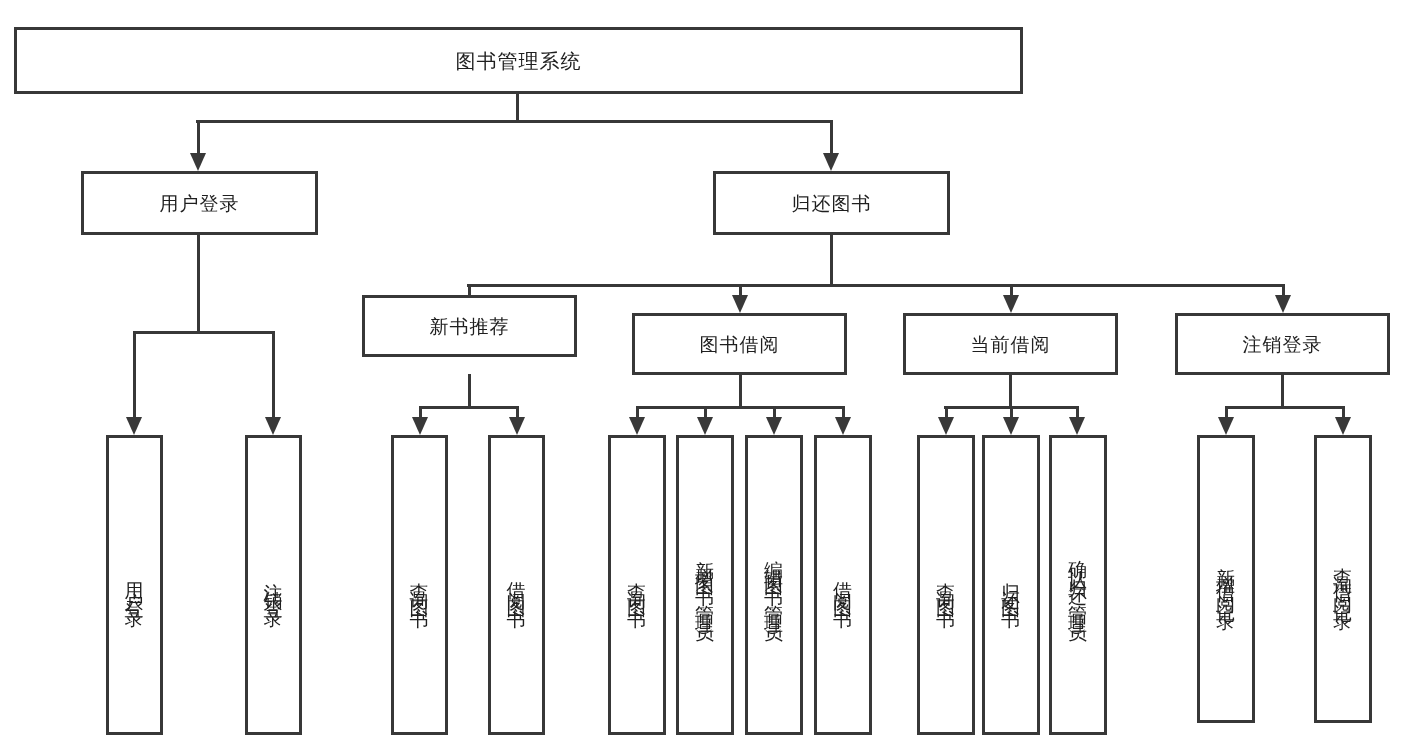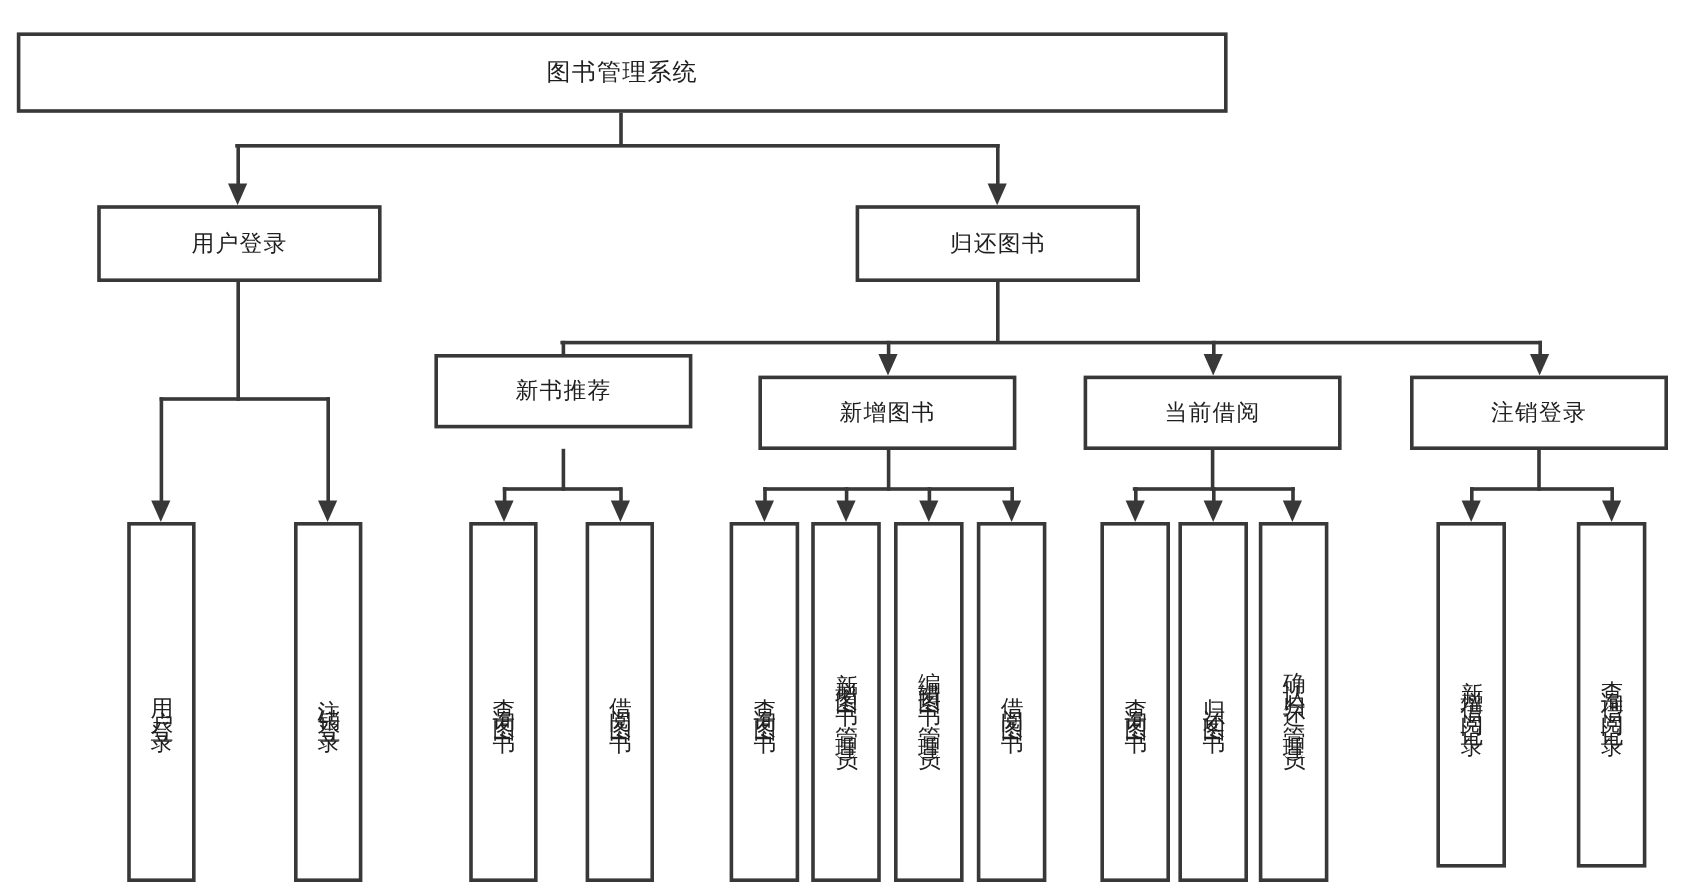--- a/index.html
+++ b/index.html
@@ -75,21 +75,21 @@
   <div class="vline" style="left:1282px;top:284px;height:14px;"></div>
   <div class="arrowhead" style="left:461px;top:295px;"></div>
   <div class="arrowhead" style="left:732px;top:295px;"></div>
   <div class="arrowhead" style="left:1003px;top:295px;"></div>
   <div class="arrowhead" style="left:1275px;top:295px;"></div>
 
   <div class="box" style="left:362px;top:295px;width:215px;height:62px;">
     <span>新书推荐</span>
   </div>
   <div class="box" style="left:632px;top:313px;width:215px;height:62px;">
-    <span>新增图书</span>
+    <span>图书借阅</span>
   </div>
   <div class="box" style="left:903px;top:313px;width:215px;height:62px;">
     <span>当前借阅</span>
   </div>
   <div class="box" style="left:1175px;top:313px;width:215px;height:62px;">
     <span>注销登录</span>
   </div>
 
   <div class="vline" style="left:468px;top:374px;height:35px;"></div>
   <div class="vline" style="left:739px;top:374px;height:35px;"></div>

